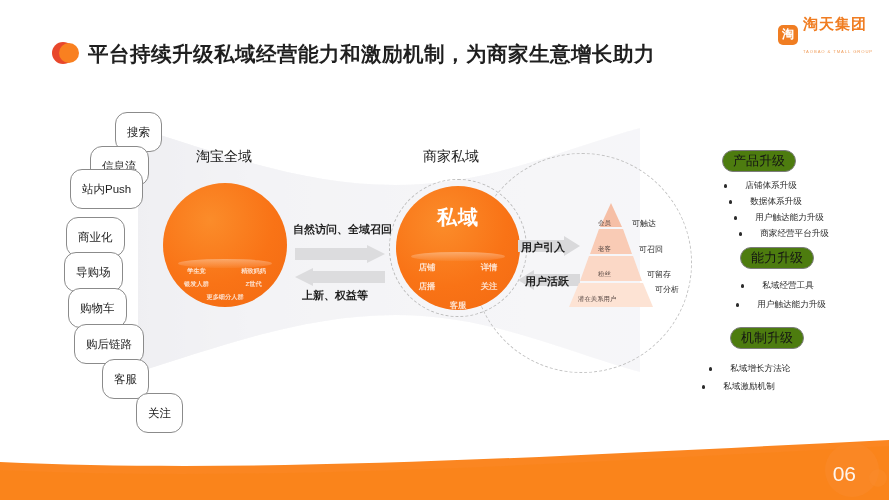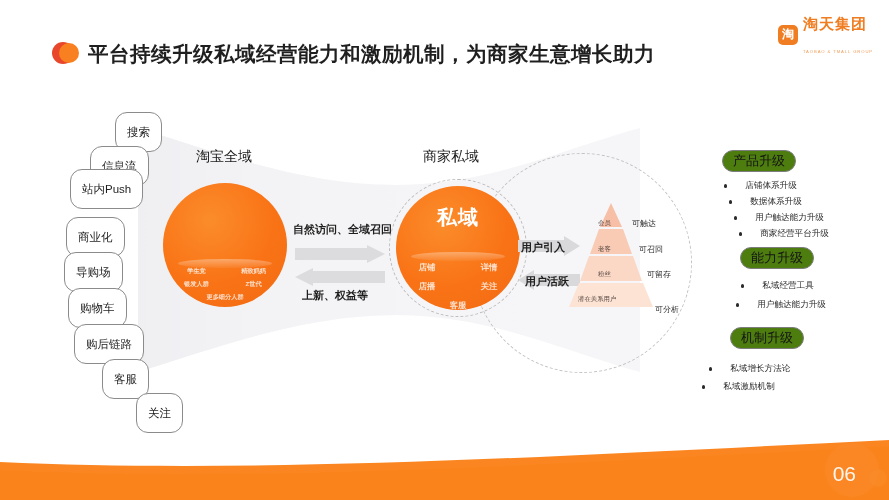--- a/index.html
+++ b/index.html
@@ -286,21 +286,21 @@
     <path d="M14,80 L78,80 L88,104 L4,104 Z" fill="#fde3d4"></path>
   </svg>
   <div class="pyr-label" style="left:598px; top:219px;">会员</div>
   <div class="pyr-label" style="left:598px; top:245px;">老客</div>
   <div class="pyr-label" style="left:598px; top:270px;">粉丝</div>
   <div class="pyr-label" style="left:578px; top:295px;">潜在关系用户</div>
 
   <div class="pyr-right" style="left:632px; top:218px;">可触达</div>
   <div class="pyr-right" style="left:639px; top:244px;">可召回</div>
   <div class="pyr-right" style="left:647px; top:269px;">可留存</div>
-  <div class="pyr-right" style="left:655px; top:304px;">可分析</div>
+  <div class="pyr-right" style="left:655px; top:284px;">可分析</div>
 
   <div class="cap-pill" style="left:722px; top:150px;">产品升级</div>
   <div class="bullet-row" style="left:724px; top:180px;">
     <span class="dot"></span>
     <span>店铺体系升级</span>
   </div>
   <div class="bullet-row" style="left:729px; top:196px;">
     <span class="dot"></span>
     <span>数据体系升级</span>
   </div>

